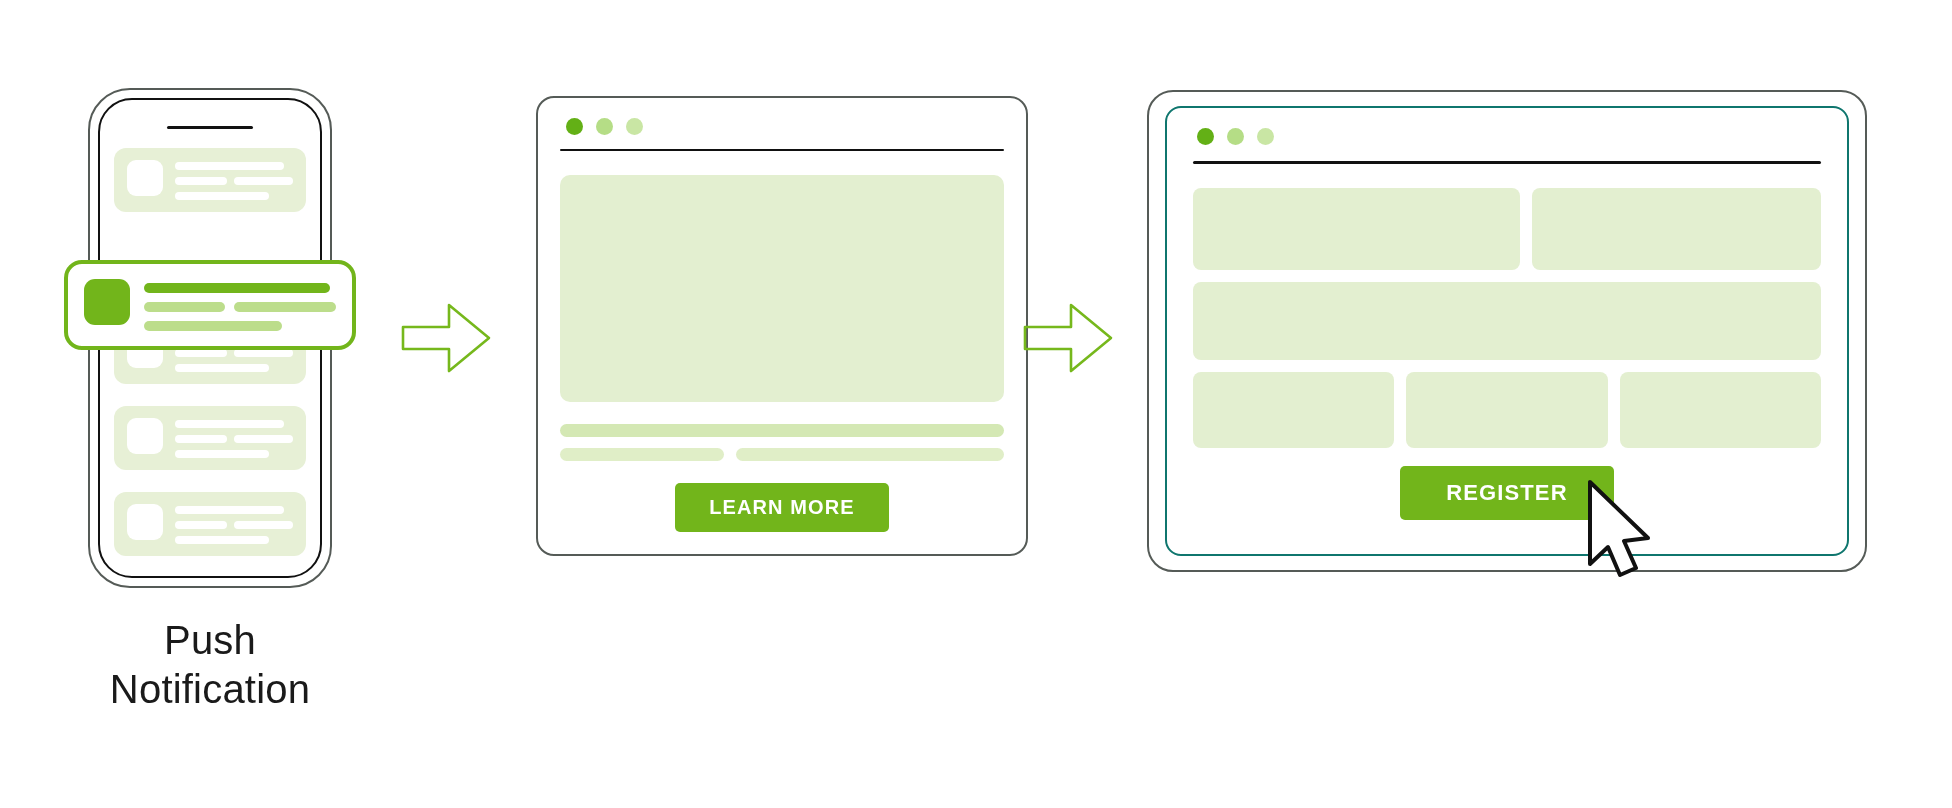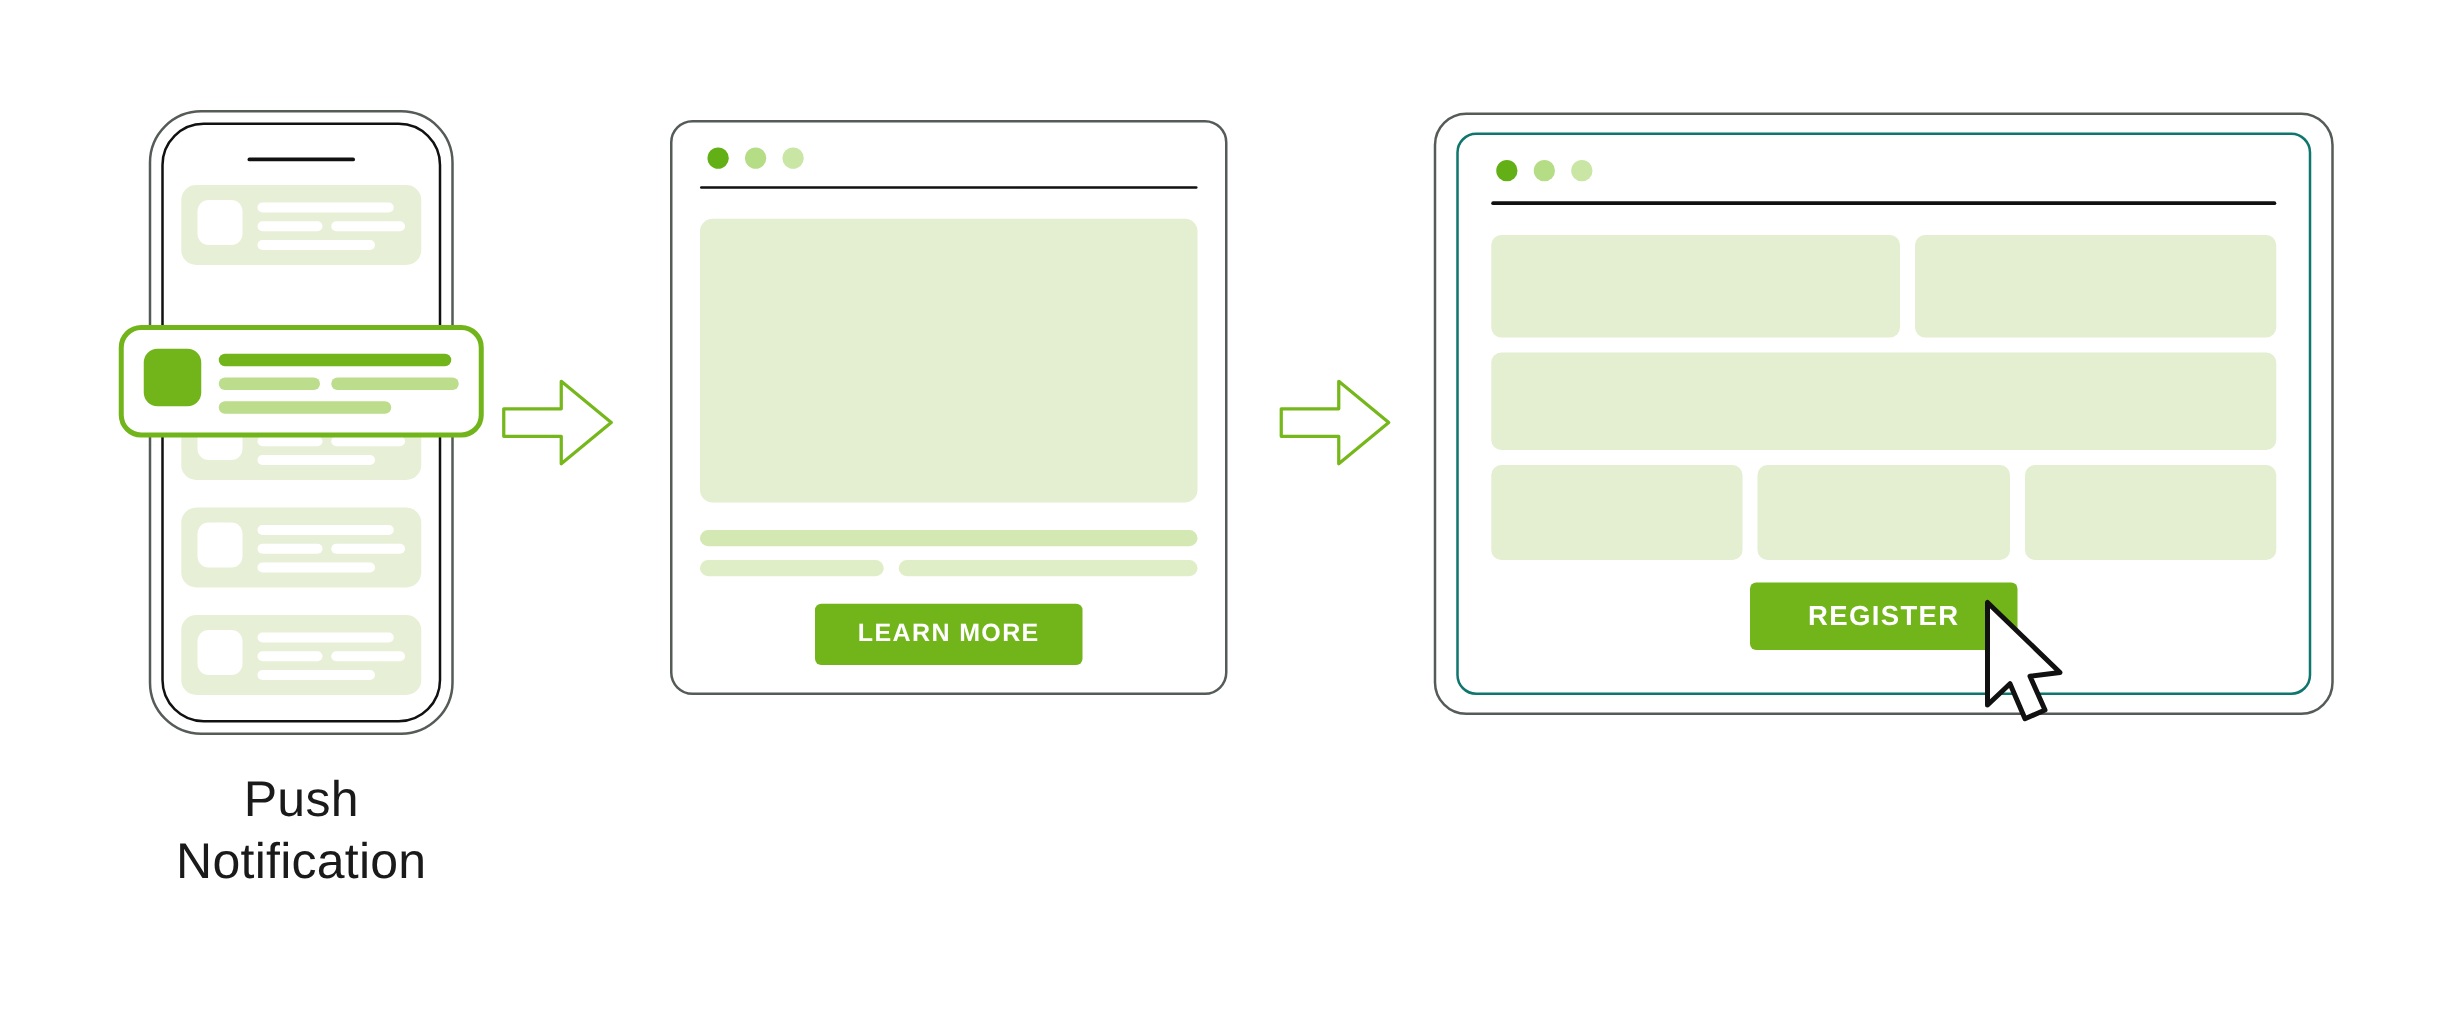--- a/index.html
+++ b/index.html
@@ -163,21 +163,21 @@
   .arrow {
     position: absolute;
     width: 92px;
     height: 76px;
   }
   .arrow svg { display: block; width: 100%; height: 100%; }
 
   
   .browser {
     position: relative;
-    width: 446px;
+    width: 492px;
     height: 460px;
     border: 2px solid #555b57;
     border-radius: 18px;
     background: #ffffff;
     padding: 20px 22px 22px 22px;
     display: flex;
     flex-direction: column;
   }
   .dots { display: flex; gap: 13px; align-items: center; padding-left: 6px; }
   .dot { width: 17px; height: 17px; border-radius: 50%; }
@@ -286,21 +286,21 @@
     pointer-events: none;
     z-index: 20;
   }
   .cursor svg { display: block; width: 100%; height: 100%; }
 </style>
 </head>
 <body>
 
 <div id="stage">
 
-  <div class="step" style="left:107px; top:88px;align-items:center;">
+  <div class="step" style="left:76px; top:88px;align-items:center;">
 
     <div class="phone-wrap">
       <div class="phone-outer"></div>
 
       <div class="phone-inner">
         <div class="phone-speaker"></div>
 
         <div class="notif-list">
 
           <div class="notif">

